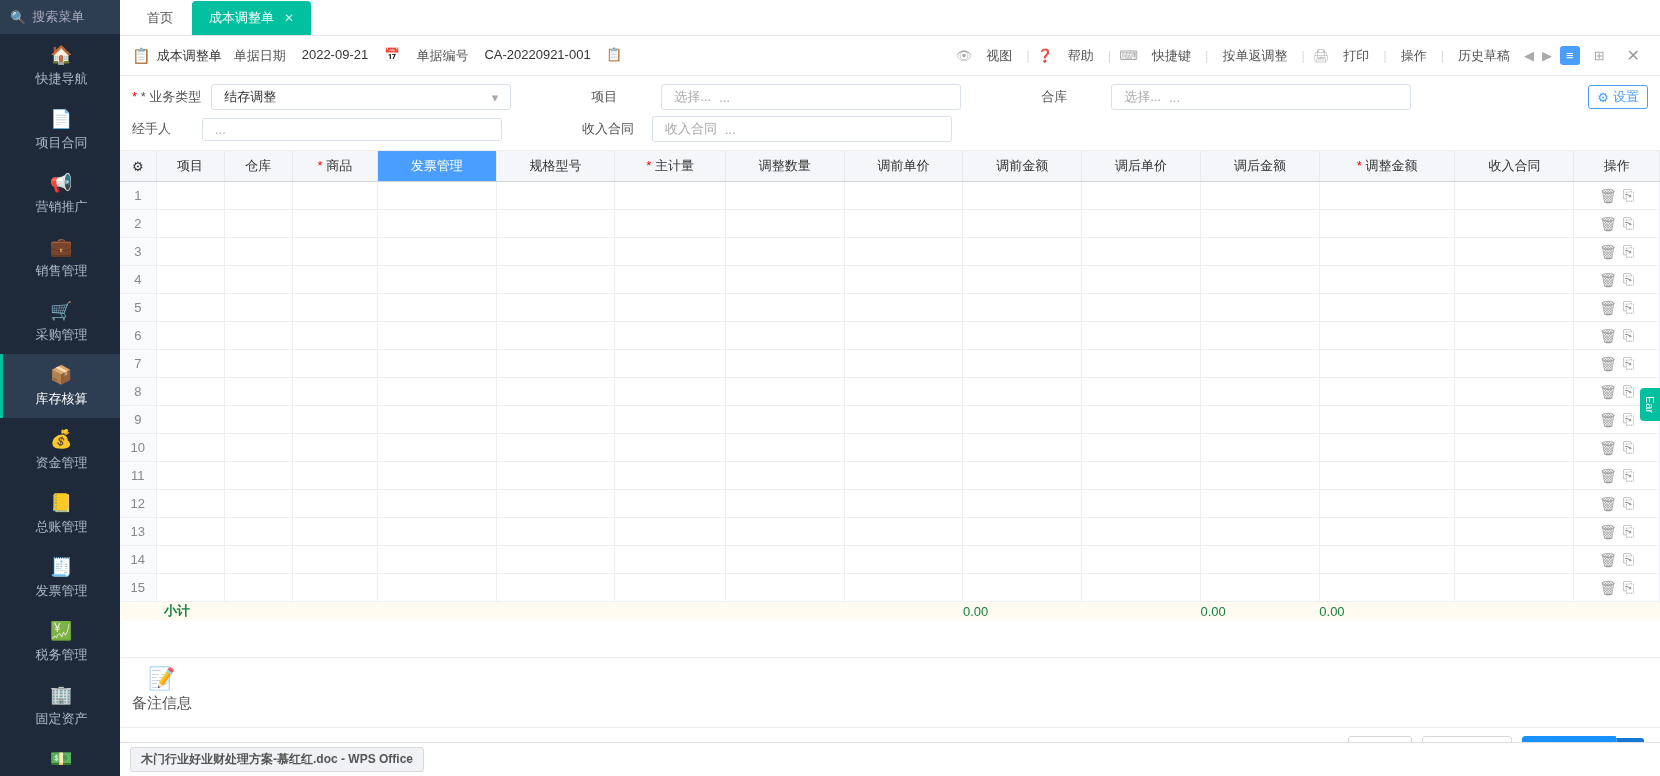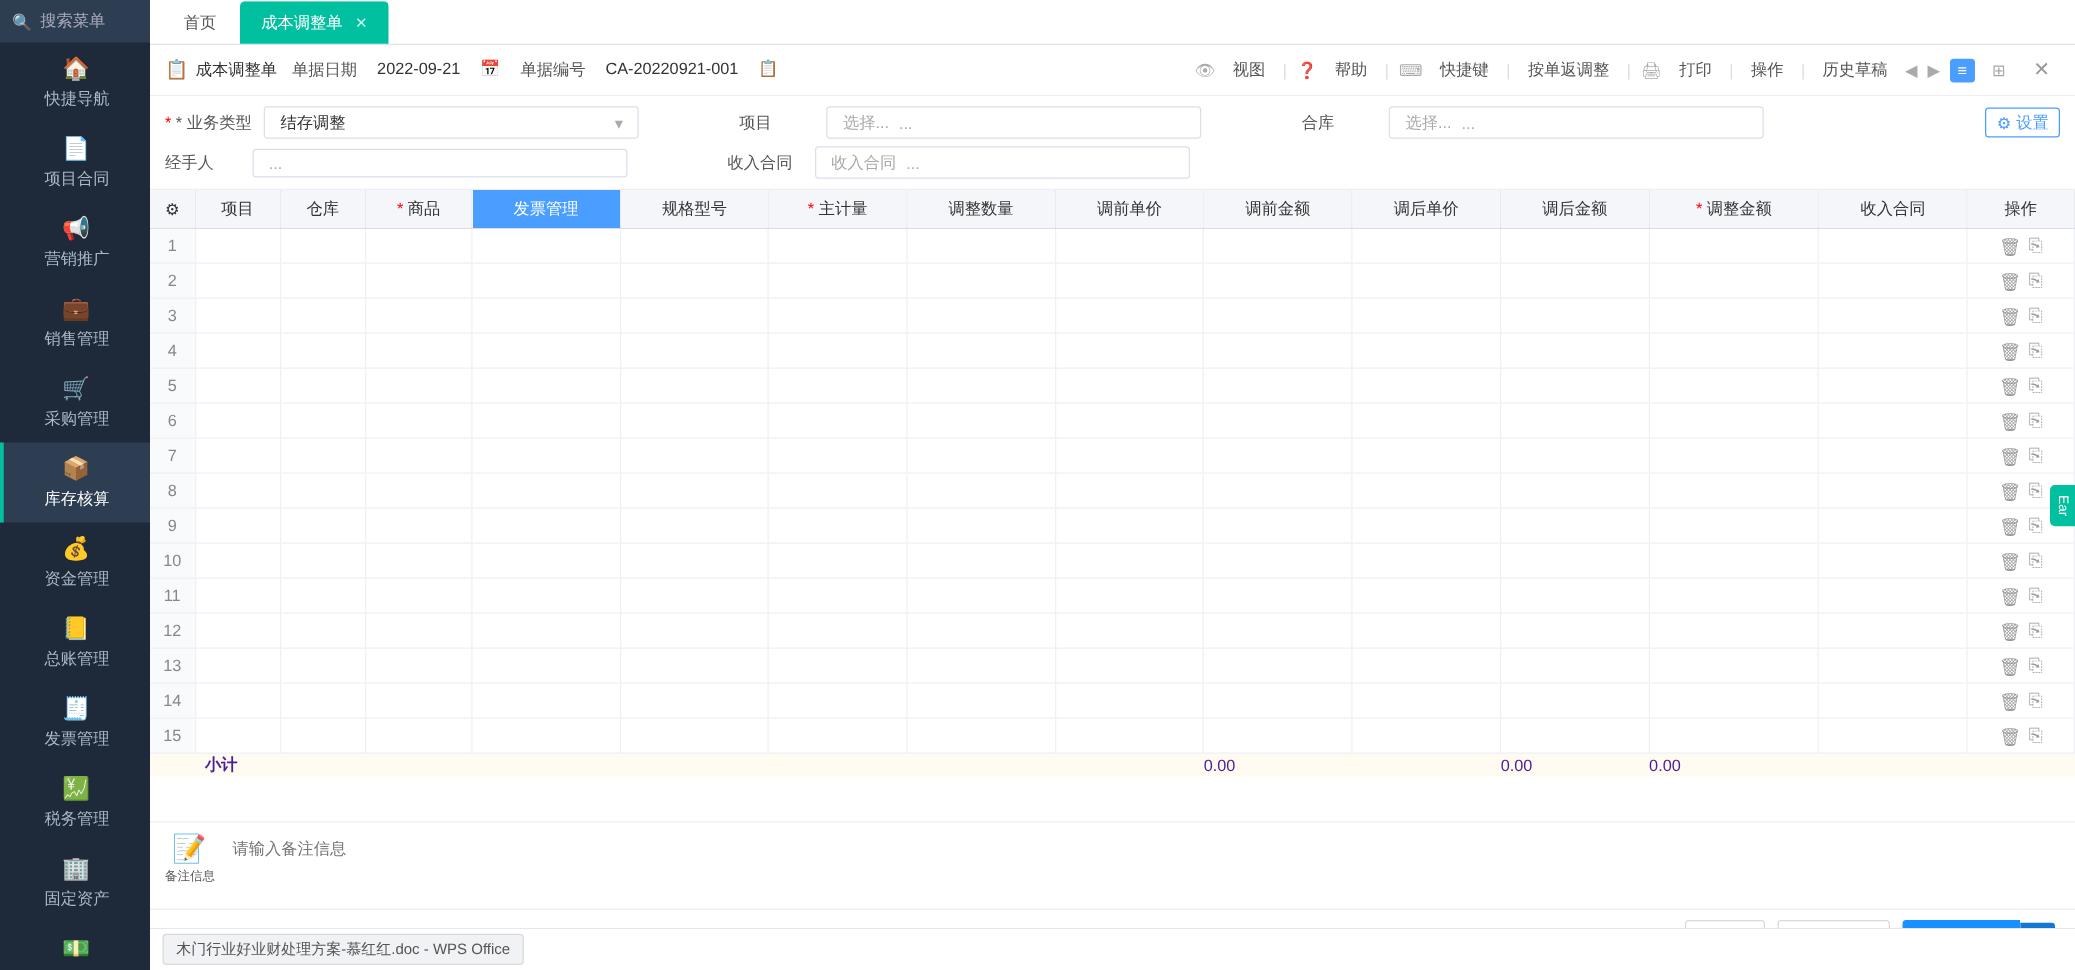--- a/index.html
+++ b/index.html
@@ -259,21 +259,21 @@
       cursor: pointer;
       color: #999;
       font-size: 14px;
     }
     .subtotal-row {
       background: #fffbf0;
       border-top: 1px solid #f0e8c8;
     }
     .subtotal-row td {
       font-weight: 500;
-      color: #4c1d95;
+      color: #15803d;
       background: #fffbf0;
     }
 
     
     .notes-area {
       display: flex;
       align-items: flex-start;
       gap: 10px;
       padding: 8px 12px;
       border-top: 1px solid #eee;
@@ -323,20 +323,21 @@
       gap: 6px;
     }
     .taskbar-item {
       background: #f0f2f5;
       border: 1px solid #d9d9d9;
       border-radius: 3px;
       padding: 3px 10px;
       font-size: 12px;
       color: #555;
       cursor: pointer;
+      font-weight: bold;
     }
     .btn {
       padding: 6px 18px;
       border-radius: 3px;
       border: none;
       cursor: pointer;
       font-size: 13px;
     }
     .btn-default {
       background: #fff;
@@ -903,23 +904,22 @@
             <td></td>
             <td></td>
           </tr>
         </tfoot>
       </table>
     </div>
 
     <div class="notes-area">
       <div class="notes-icon-block">
         <span class="note-icon">📝</span>
-        <span style="font-size:10px;color:#555;">备注信息</span>
-      </div>
-      <textarea class="notes-input" placeholder="请输入备注信息" style=""></textarea>
+        <span style="font-size:15px;color:#555;">备注信息</span>
+      </div>
     </div>
 
   </div>
 
   <div class="footer">
     <button class="btn btn-default">放弃</button>
     <button class="btn btn-default">保存草稿</button>
     <div class="btn-split">
       <button class="btn-split-main">保存&amp;新增</button>
       <button class="btn-split-arrow">∨</button>

